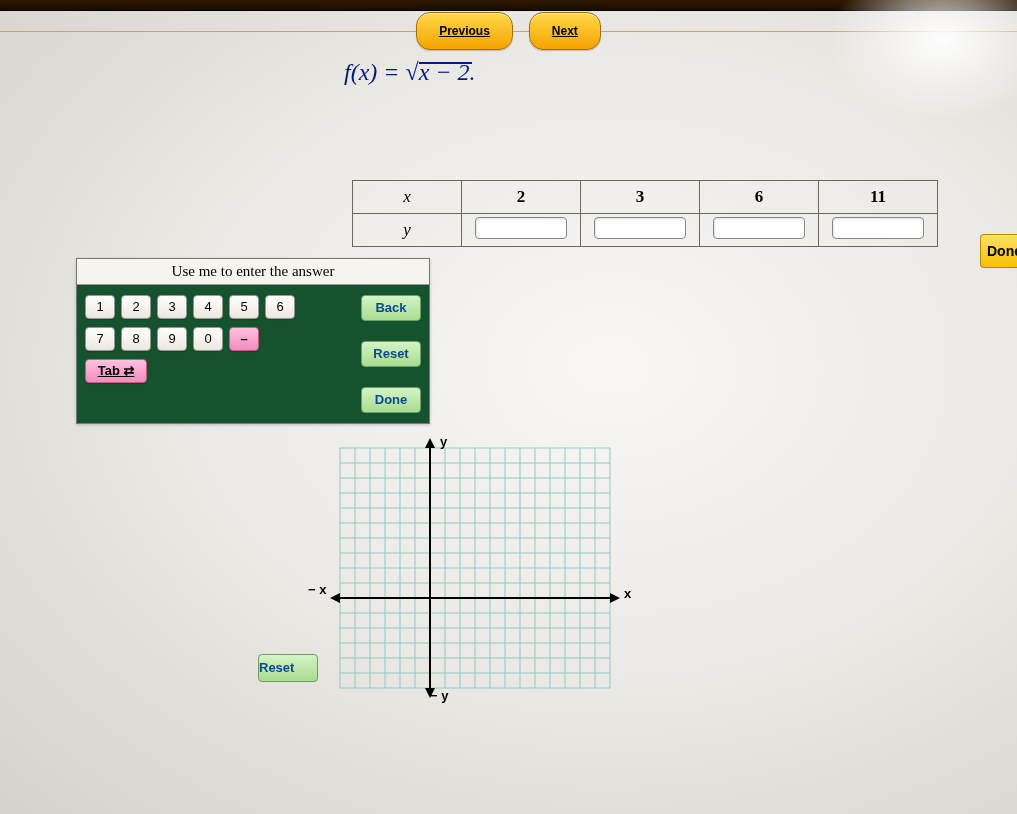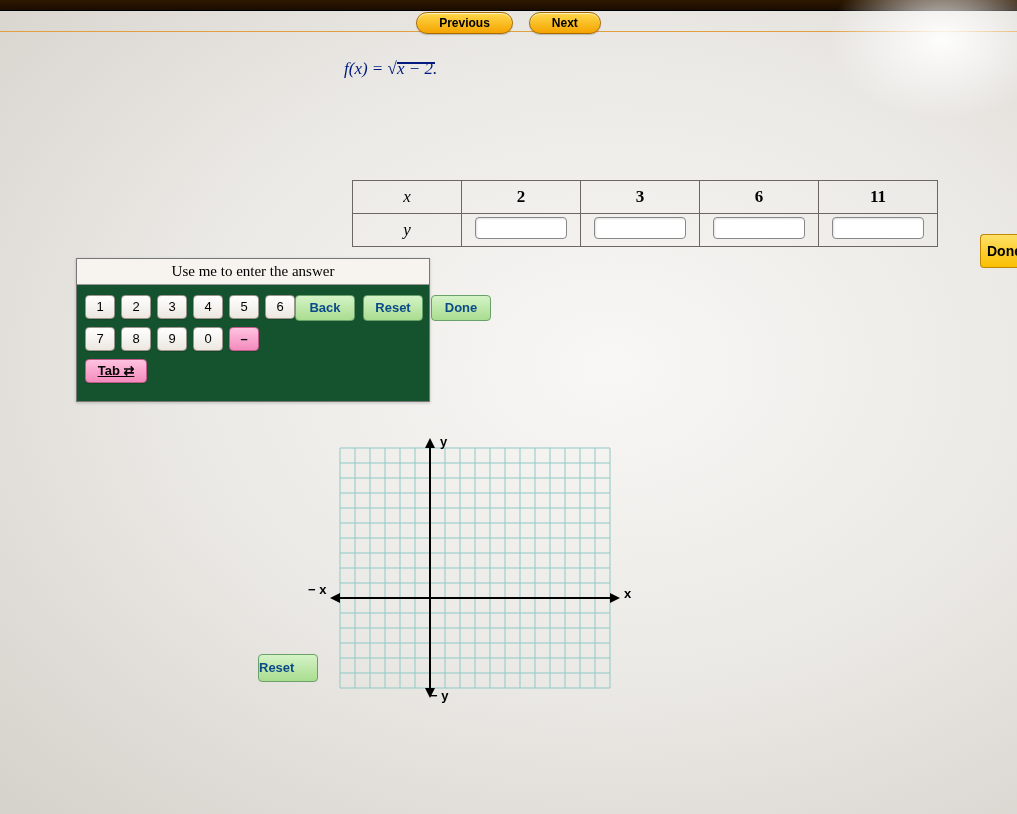--- a/index.html
+++ b/index.html
@@ -25,28 +25,29 @@
     position: absolute;
     top: 12px;
     left: 0;
     right: 0;
     height: 26px;
     text-align: center;
   }
   .pill-btn {
     display: inline-block;
     margin: 0 6px;
-    padding: 3px 22px;
+    padding: 11px 22px;
     border-radius: 14px;
     background: linear-gradient(to bottom, #ffd84a, #f5a400);
     border: 1px solid #a86c00;
     box-shadow: inset 0 1px 1px rgba(255,255,255,.7), 0 1px 1px rgba(0,0,0,.2);
     font: bold 12px Arial, sans-serif;
     color: #000;
     cursor: pointer;
+    text-decoration: underline;
   }
   .glare {
     position: absolute;
     top: -40px;
     right: -40px;
     width: 230px;
     height: 160px;
     background: radial-gradient(ellipse at center, rgba(255,255,255,.95), rgba(255,255,255,0) 70%);
     pointer-events: none;
   }
@@ -58,21 +59,21 @@
   .question {
     margin-left: 330px;
     margin-top: 4px;
     max-width: 520px;
   }
   .q-text {
     font-size: 19px;
     color: #000018;
   }
   .q-formula {
-    font-size: 17px;
+    font-size: 24px;
     color: #001a80;
     font-style: italic;
     margin-top: 2px;
     margin-left: 14px;
   }
   .q-formula .fn { font-style: italic; }
   .sqrt-wrap {
     display: inline-block;
     position: relative;
   }
@@ -169,21 +170,21 @@
     font-weight: bold;
   }
   .key-tab {
     min-width: 60px;
     background: linear-gradient(to bottom, #ffc2e0, #f48bbd);
     border-color: #c05c8a;
     font-weight: bold;
     color: #000;
     text-decoration: underline;
   }
-  .act-group { margin-left: auto; display: flex; flex-direction: row; gap: 8px; }
+  .act-group { margin-left: auto; display: flex; flex-direction: column; gap: 20px; }
   .act-btn {
     width: 58px;
     height: 24px;
     border: 1px solid #6aa06a;
     border-radius: 4px;
     background: linear-gradient(to bottom,#d4f3c6,#a9dd8f);
     font: bold 13px Arial, sans-serif;
     color: #0b4a8a;
     text-align: center;
     line-height: 24px;

